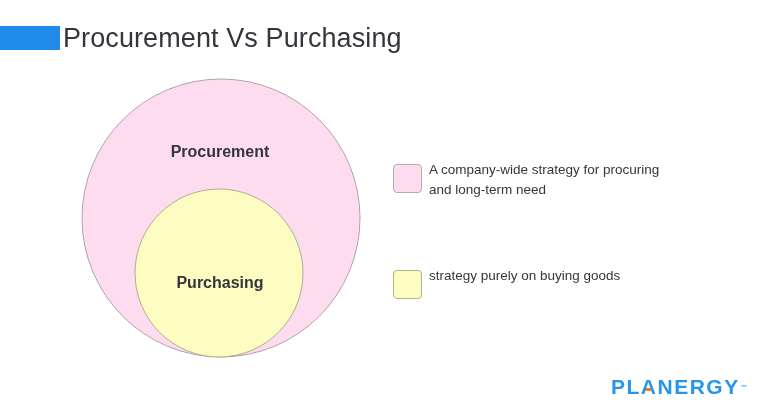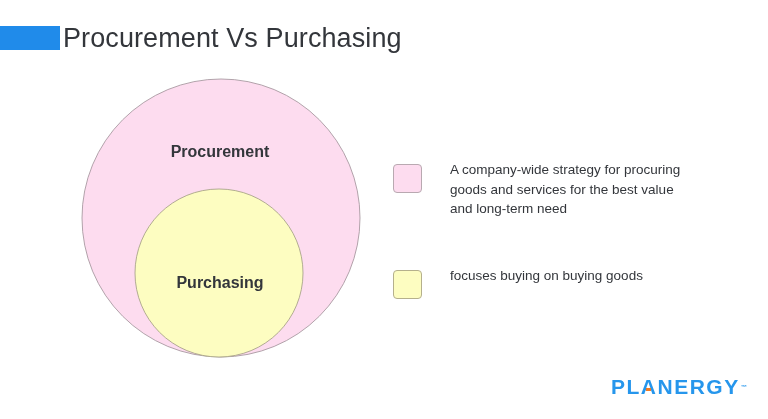--- a/index.html
+++ b/index.html
@@ -22,21 +22,21 @@
     .circle-label {
       position: absolute; font-size: 16px; color: #33363b;
       transform: translateX(-50%); white-space: nowrap; line-height: 20px; font-weight: bold;
     }
     .legend-item { position: absolute; left: 393px; }
     .swatch {
       position: absolute; left: 0; top: 0; width: 29px; height: 29px;
       border-radius: 4px; border: 1px solid #b9a9b1; box-sizing: border-box;
     }
     .legend-text {
-      position: absolute; left: 57px; top: -4px; width: 300px;
+      position: absolute; left: 36px; top: -4px; width: 300px;
       font-size: 13.5px; line-height: 19.5px; color: #33363b;
     }
     .logo {
       position: absolute; left: 611px; top: 376px;
       font-size: 21px; font-weight: 700; letter-spacing: 1.5px;
       color: #2696ec; white-space: nowrap; line-height: 22px;
     }
     .logo .a-accent { position: relative; display: inline-block; }
     .logo .a-accent::after {
       content: ""; position: absolute; left: 5px; top: 12px;
@@ -55,25 +55,24 @@
   <circle cx="219" cy="273" r="84" fill="#fdfdc1" stroke="#9e9a80" stroke-width="0.8"></circle>
 </svg>
 
 <div class="circle-label" style="left:220px; top:142px;">Procurement</div>
 <div class="circle-label" style="left:220px; top:273px;">Purchasing</div>
 
 <div class="legend-item" style="top:164px;">
   <div class="swatch" style="background:#fddcef;"></div>
   <div class="legend-text">
     <div>A company-wide strategy for procuring</div>
-    <div>goods and services for the best value</div>
     <div>and long-term need</div>
   </div>
 </div>
 
 <div class="legend-item" style="top:270px;">
   <div class="swatch" style="background:#fdfdc1; border-color:#b5b08c;"></div>
   <div class="legend-text">
-    <div>focuses buying on buying goods</div>
+    <div>strategy purely on buying goods</div>
   </div>
 </div>
 
 <div class="logo"><span>PL</span><span class="a-accent">A</span><span>NERGY</span><span class="tm">™</span></div>
 
 </body></html>

